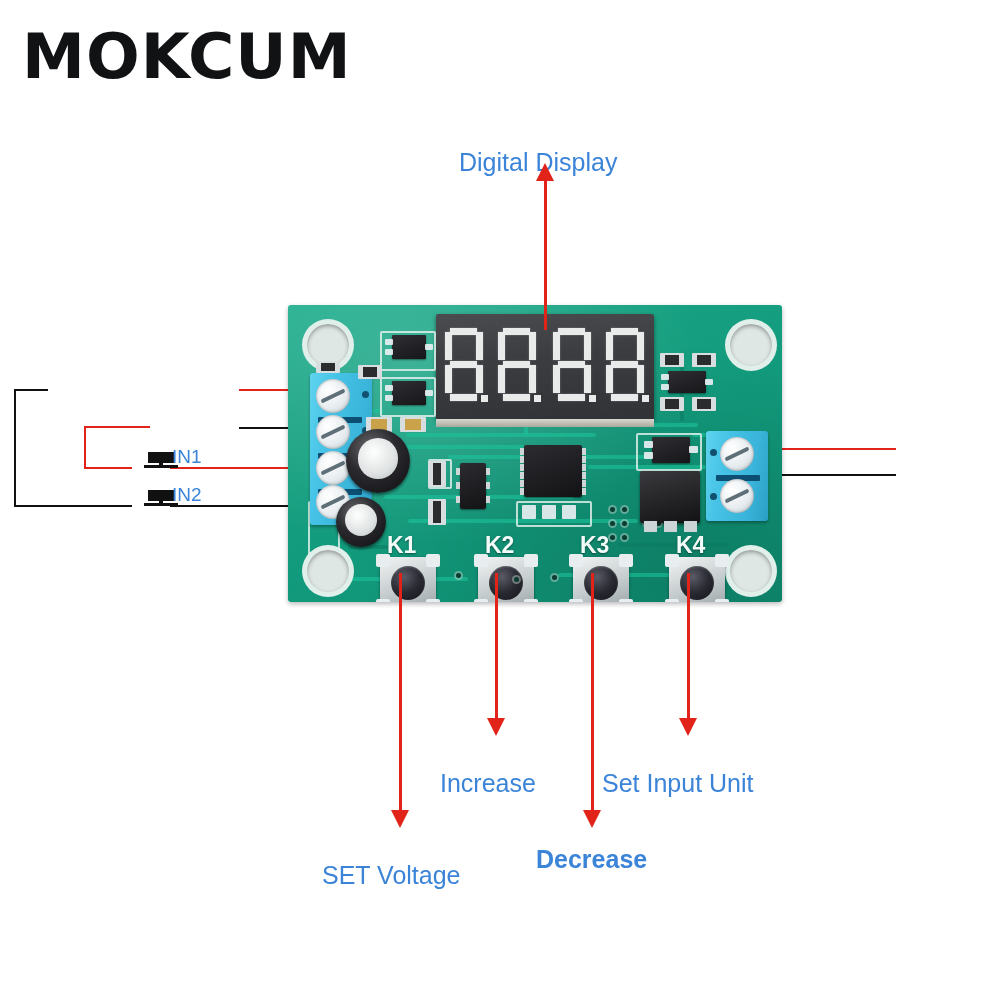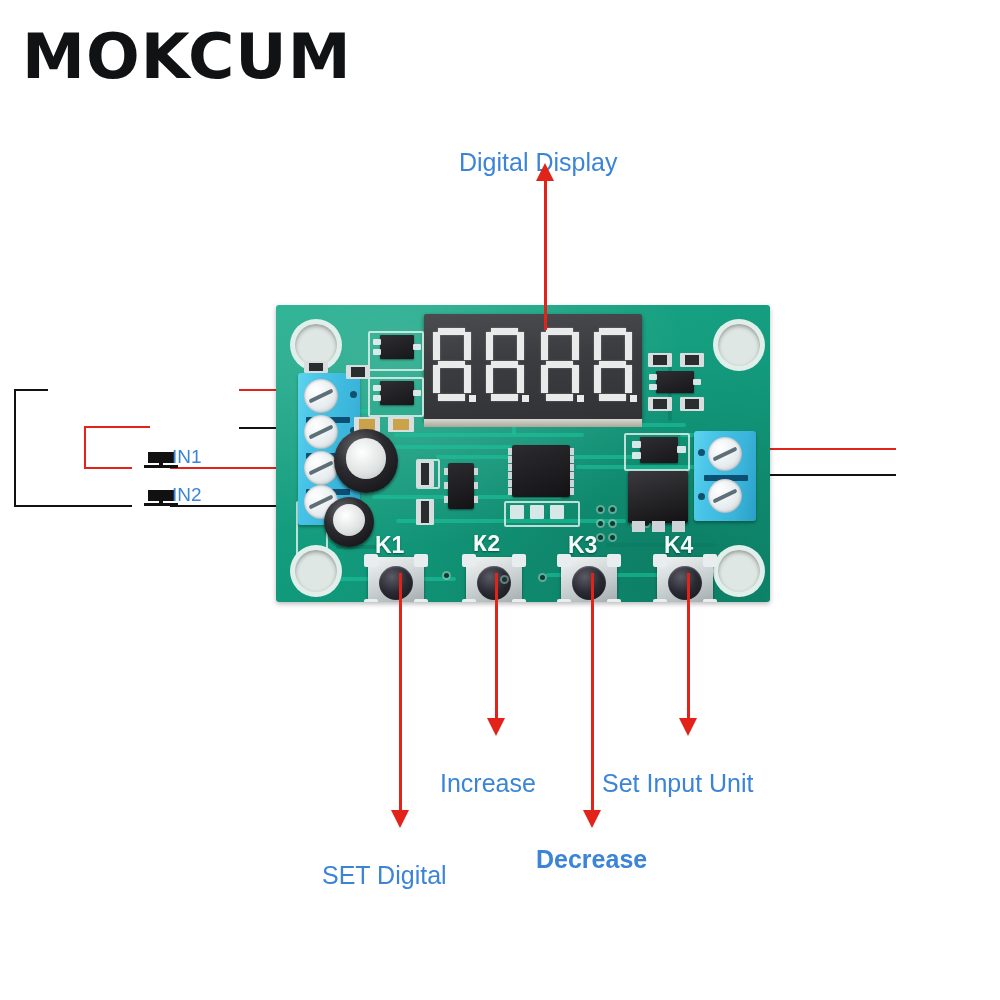--- a/index.html
+++ b/index.html
@@ -63,21 +63,21 @@
     position:absolute;left:50%;margin-left:-9px;width:0;height:0;
     border-left:9px solid transparent;border-right:9px solid transparent;
   }
   .arrow.down .head{border-top:18px solid #e2231a;bottom:0;}
   .arrow.down .shaft{top:0;bottom:15px;}
   .arrow.up .head{border-bottom:18px solid #e2231a;top:0;}
   .arrow.up .shaft{bottom:0;top:15px;}
 
   
   #pcb{
-    position:absolute;left:276px;top:305px;width:494px;height:297px;
+    position:absolute;left:288px;top:305px;width:494px;height:297px;
     background:linear-gradient(158deg,#1fae8e 0%,#18a383 22%,#129a7c 55%,#0e8f72 100%);
     border-radius:3px;z-index:3;
     box-shadow:0 2px 5px rgba(0,0,0,.28);
     overflow:hidden;
   }
   #pcb:before{ 
     content:"";position:absolute;inset:0;
     background:
       radial-gradient(ellipse at 25% 18%, rgba(255,255,255,.16), transparent 55%),
       radial-gradient(ellipse at 80% 85%, rgba(0,0,0,.14), transparent 60%);
@@ -428,21 +428,21 @@
 
     <div class="klabel" style="left:99px;top:227px;">K1</div>
     <div class="tact" style="left:92px;top:252px;">
       <div class="ft tl"></div>
         <div class="ft tr"></div>
         <div class="ft bl"></div>
         <div class="ft br"></div>
       <div class="cap"></div>
     </div>
 
-    <div class="klabel" style="left:197px;top:227px;font-family:Liberation Mono, monospace;">K2</div>
+    <div class="klabel" style="left:197px;top:227px;">K2</div>
     <div class="tact" style="left:190px;top:252px;">
       <div class="ft tl"></div>
         <div class="ft tr"></div>
         <div class="ft bl"></div>
         <div class="ft br"></div>
       <div class="cap"></div>
     </div>
 
     <div class="klabel" style="left:292px;top:227px;">K3</div>
     <div class="tact" style="left:285px;top:252px;">
@@ -486,18 +486,18 @@
     <div class="shaft"></div>
       <div class="head"></div>
   </div>
 
   <div class="arrow down" style="left:679px;top:573px;width:18px;height:163px;">
     <div class="shaft"></div>
       <div class="head"></div>
   </div>
 
   <div class="callout" id="lbl-digital">Digital Display</div>
-  <div class="callout" id="lbl-set">SET Digital</div>
+  <div class="callout" id="lbl-set">SET Voltage</div>
   <div class="callout" id="lbl-inc">Increase</div>
   <div class="callout" id="lbl-dec">Decrease</div>
   <div class="callout" id="lbl-unit">Set Input Unit</div>
 
 </div>
 
 </body></html>

